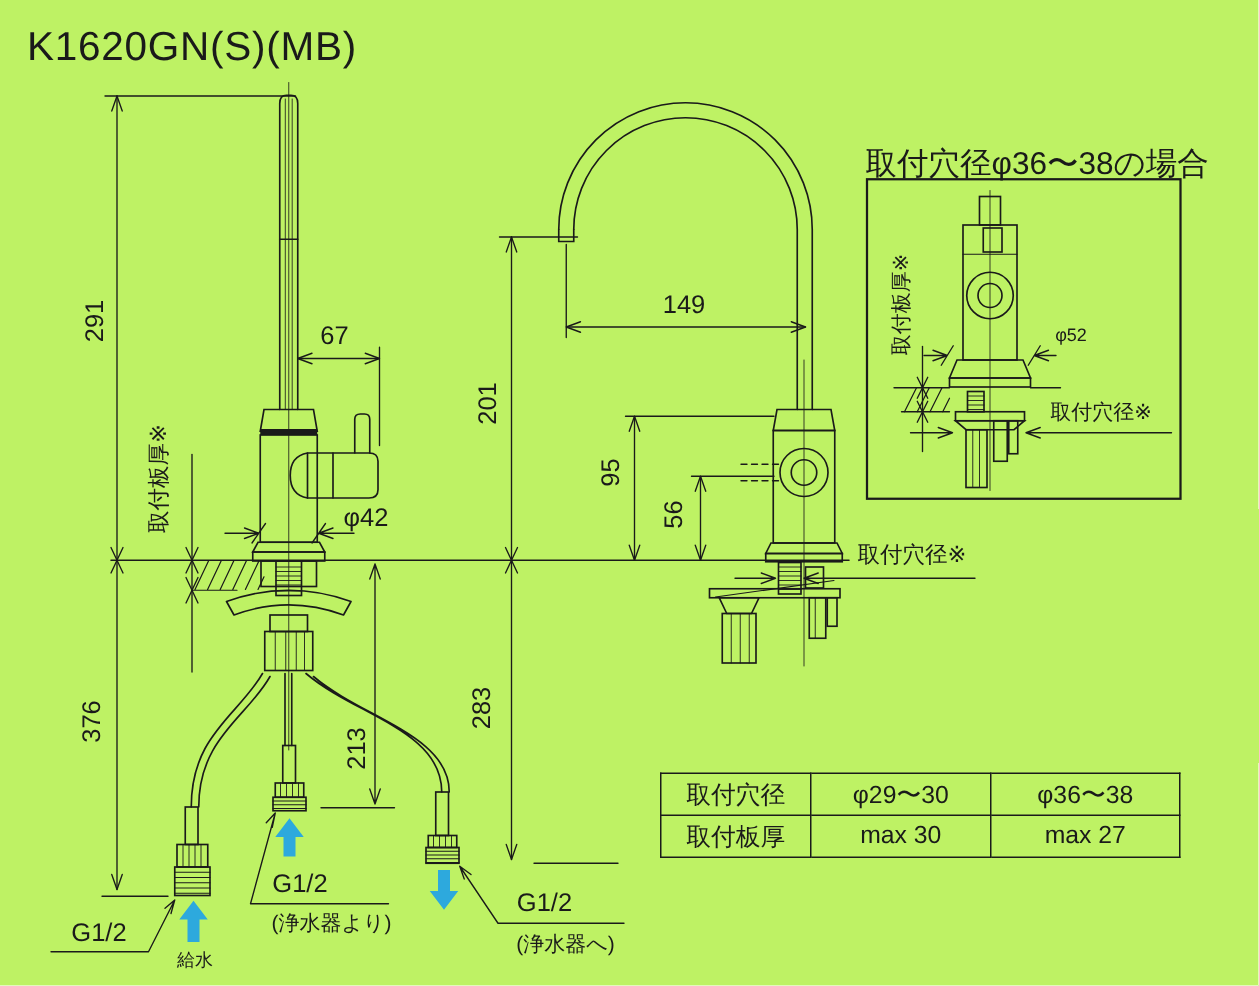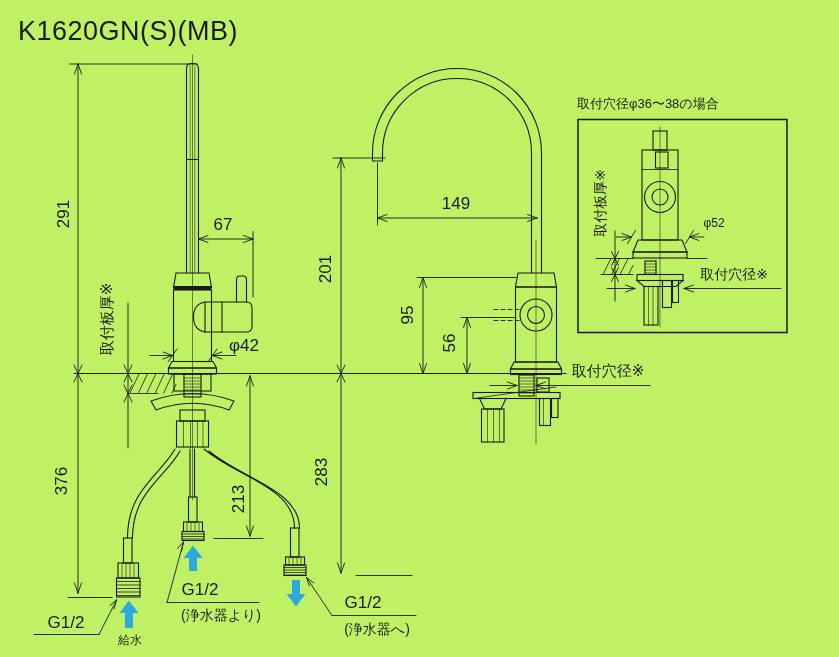--- a/index.html
+++ b/index.html
@@ -8,21 +8,21 @@
   #lineart{position:absolute;left:0;top:0;}
   .lbl{position:absolute;white-space:nowrap;transform:translate(-50%,-50%);
        color:#1a1a1a;line-height:1;}
   .lbl.rot{transform:translate(-50%,-50%) rotate(-90deg);}
   .lbl.f17{font-size:17px;}
   .lbl.f16{font-size:12px;}
   .lbl.f15{font-size:15px;}
   .lbl.f14{font-size:14px;}
   #page-title{position:absolute;left:18px;top:16px;font-size:27px;font-weight:500;
               letter-spacing:0.5px;}
-  #inset-title{position:absolute;left:577px;top:95px;font-size:13px;}
+  #inset-title{position:absolute;left:577px;top:95px;font-size:21px;}
   #tool-note{position:absolute;left:655px;top:625px;font-size:19.5px;}
   #spec-table{position:absolute;left:440px;top:515px;border-collapse:collapse;}
   #spec-table td{border:1.6px solid #1a1a1a;text-align:center;vertical-align:middle;
                  font-size:16.5px;height:27px;padding:0;}
   #spec-table td.c0{width:99px;}
   #spec-table td.c1{width:119px;}
   #spec-table td.c2{width:125px;}
 </style>
 </head>
 <body>
@@ -211,14 +211,28 @@
   <div class="lbl f16" style="left:714px;top:223px;">φ52</div>
   <div class="lbl f14" style="left:734px;top:274px;">取付穴径※</div>
 
   <div class="lbl f17" style="left:66px;top:622px;">G1/2</div>
   <div class="lbl f16" style="left:130px;top:640px;">給水</div>
   <div class="lbl f17" style="left:200px;top:589px;">G1/2</div>
   <div class="lbl f14" style="left:221px;top:615px;text-align:right;">(浄水器より)</div>
   <div class="lbl f17" style="left:363px;top:602px;">G1/2</div>
   <div class="lbl f14" style="left:377px;top:629px;">(浄水器へ)</div>
 
+  <table id="spec-table">
+    <tbody>
+        <tr>
+      <td class="c0">取付穴径</td>
+      <td class="c1">φ29〜30</td>
+      <td class="c2">φ36〜38</td>
+    </tr>
+    <tr>
+      <td class="c0">取付板厚</td>
+      <td class="c1">max 30</td>
+      <td class="c2">max 27</td>
+    </tr>
+  </tbody>
+    </table>
 
 </div>
 
 </body></html>

